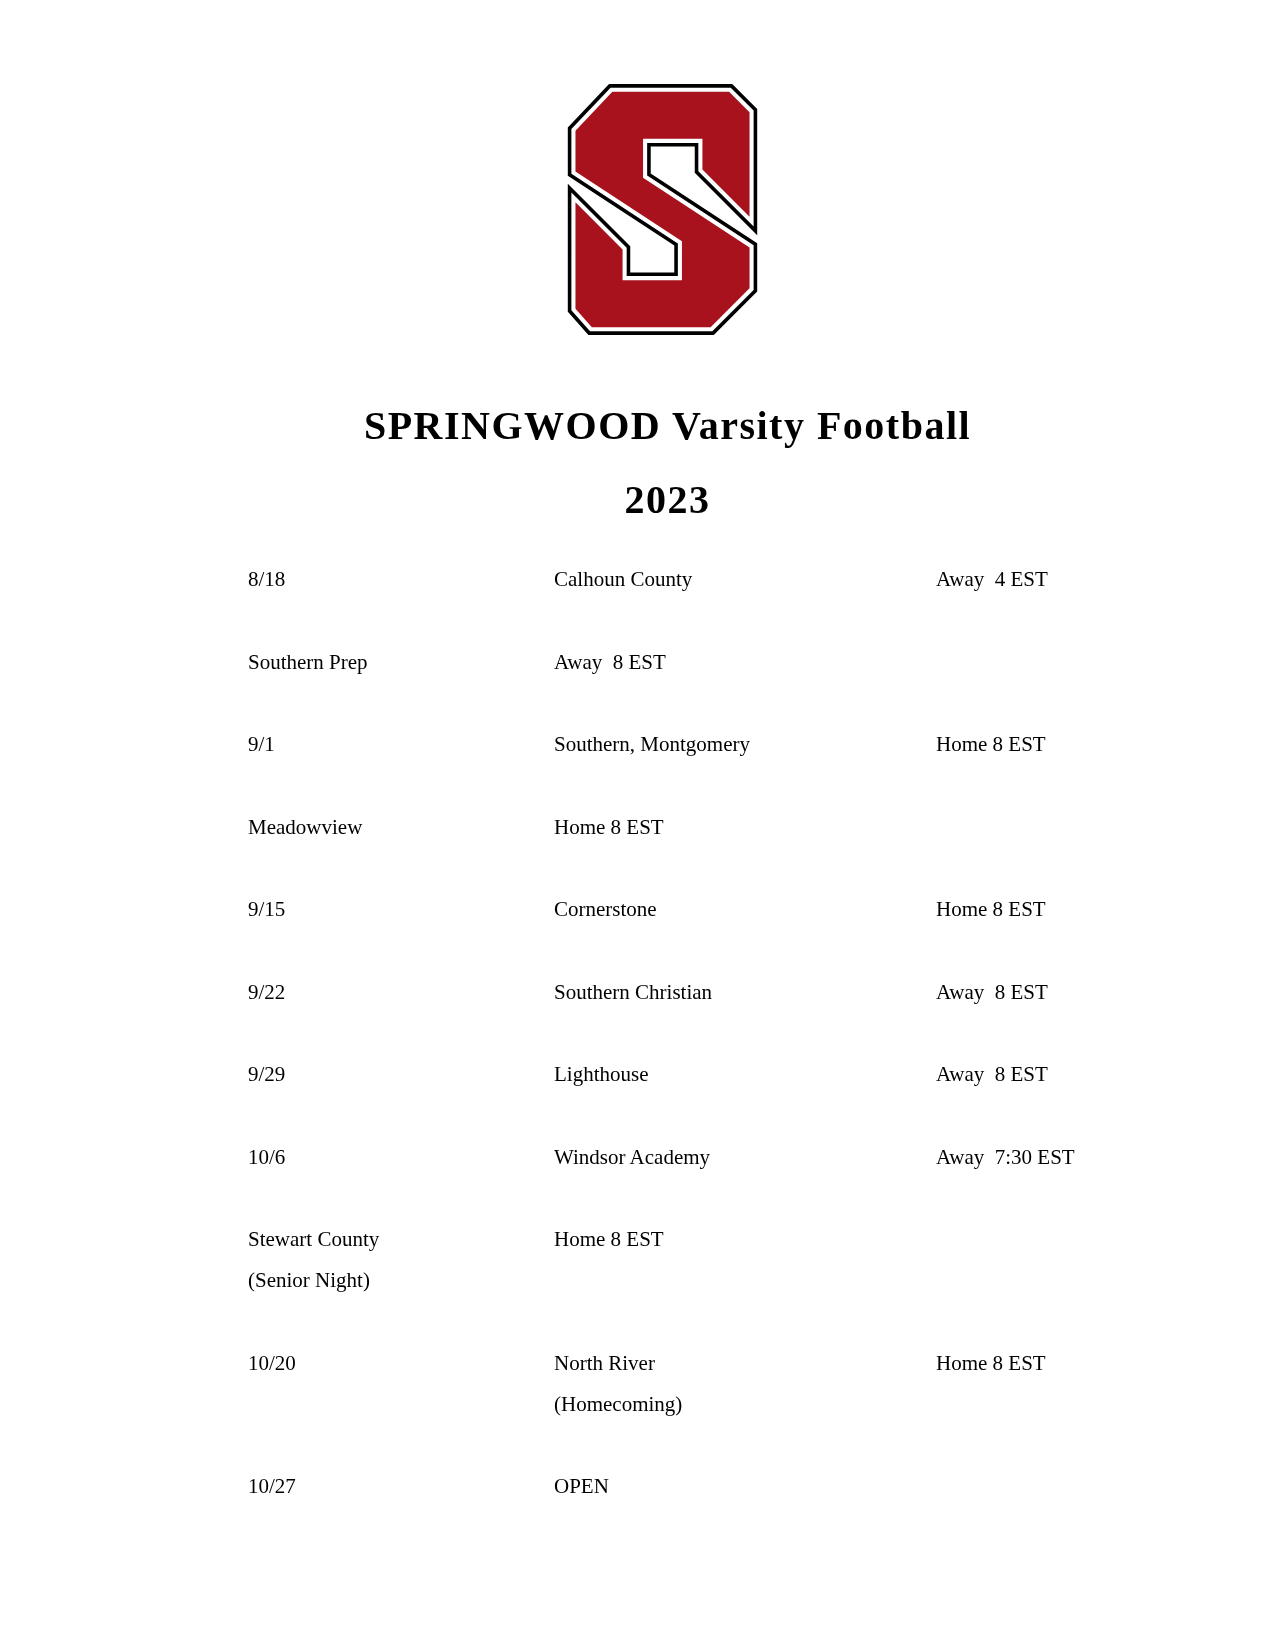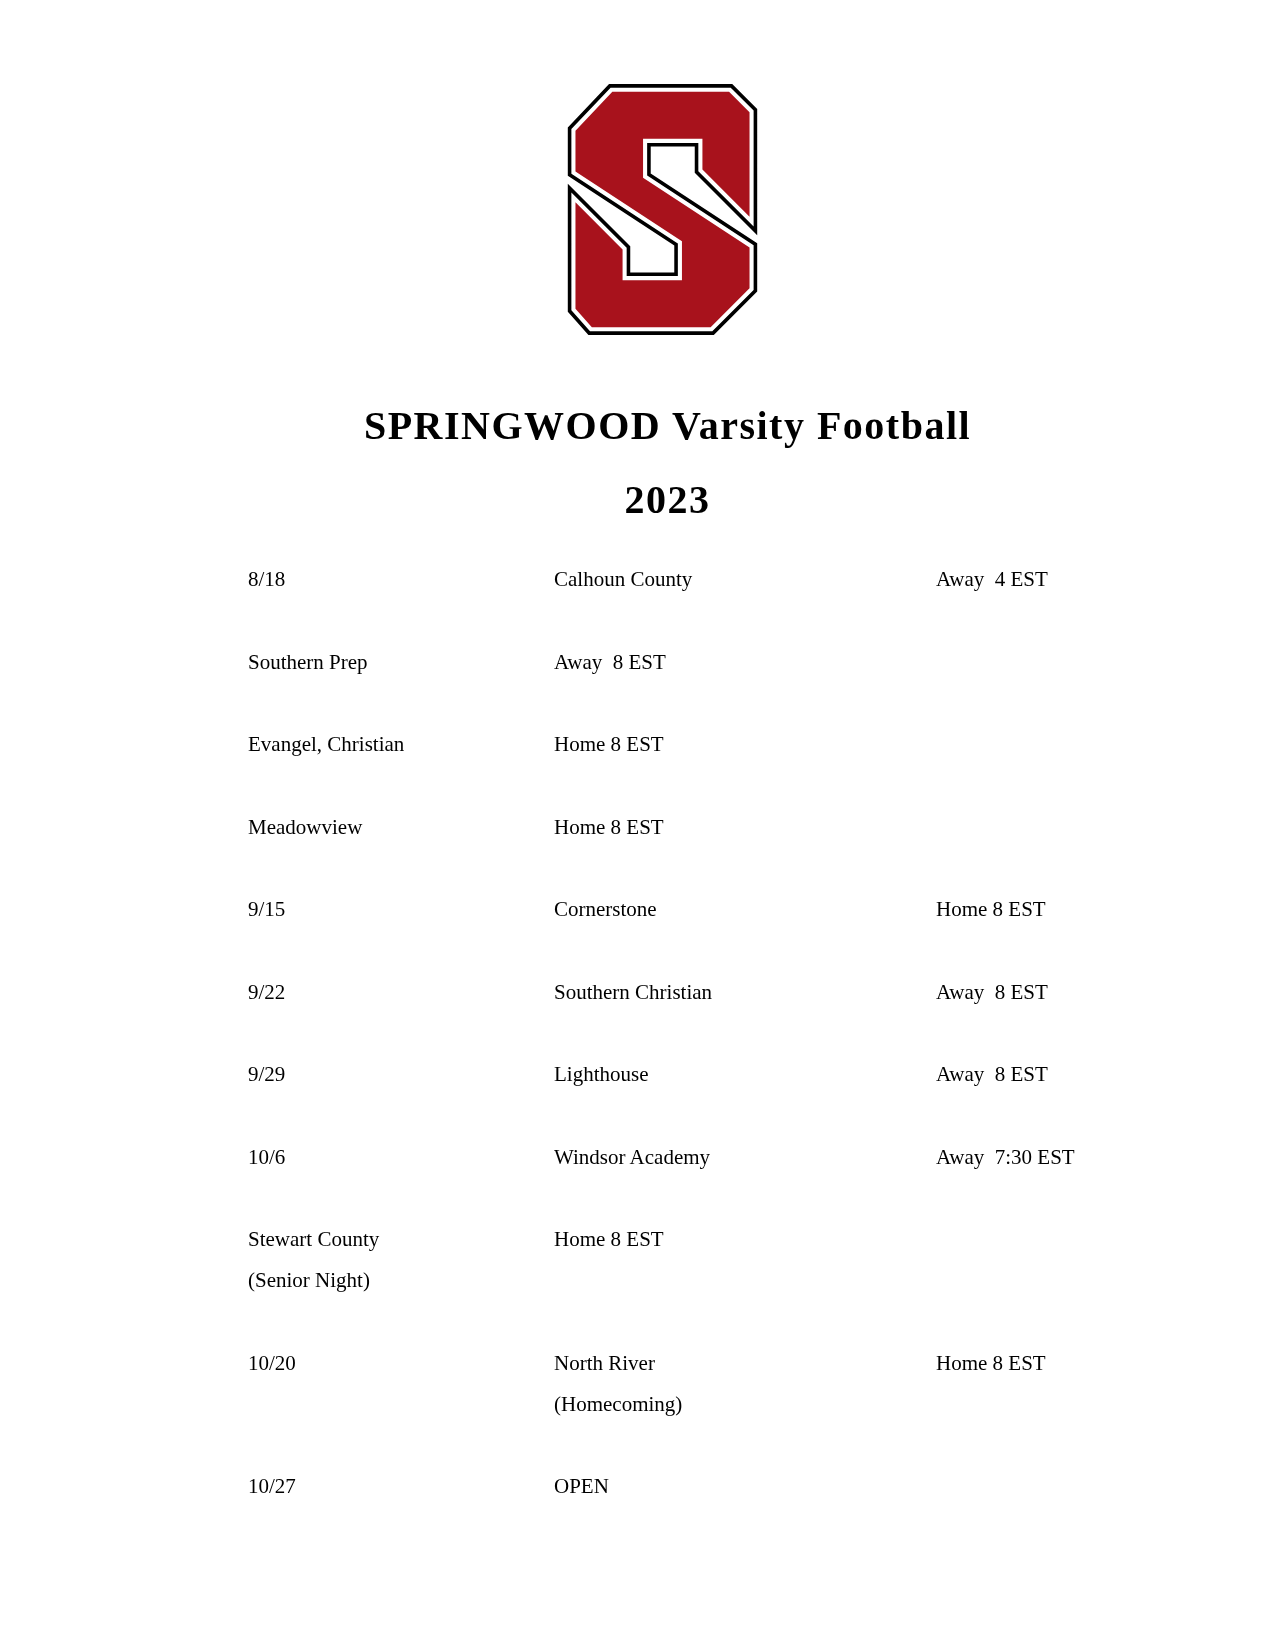--- a/index.html
+++ b/index.html
@@ -84,22 +84,23 @@
         </div>
         <div class="cell-status">Away  4 EST</div>
       </div>
       <div class="sched-row">
         <div class="cell-opp">
           <div>Southern Prep</div>
         </div>
         <div class="cell-status">Away  8 EST</div>
       </div>
       <div class="sched-row">
+        <div class="cell-date">9/1</div>
         <div class="cell-opp">
-          <div>Evangel, Christian</div>
+          <div>Southern, Montgomery</div>
         </div>
         <div class="cell-status">Home 8 EST</div>
       </div>
       <div class="sched-row">
         <div class="cell-opp">
           <div>Meadowview</div>
         </div>
         <div class="cell-status">Home 8 EST</div>
       </div>
       <div class="sched-row">

